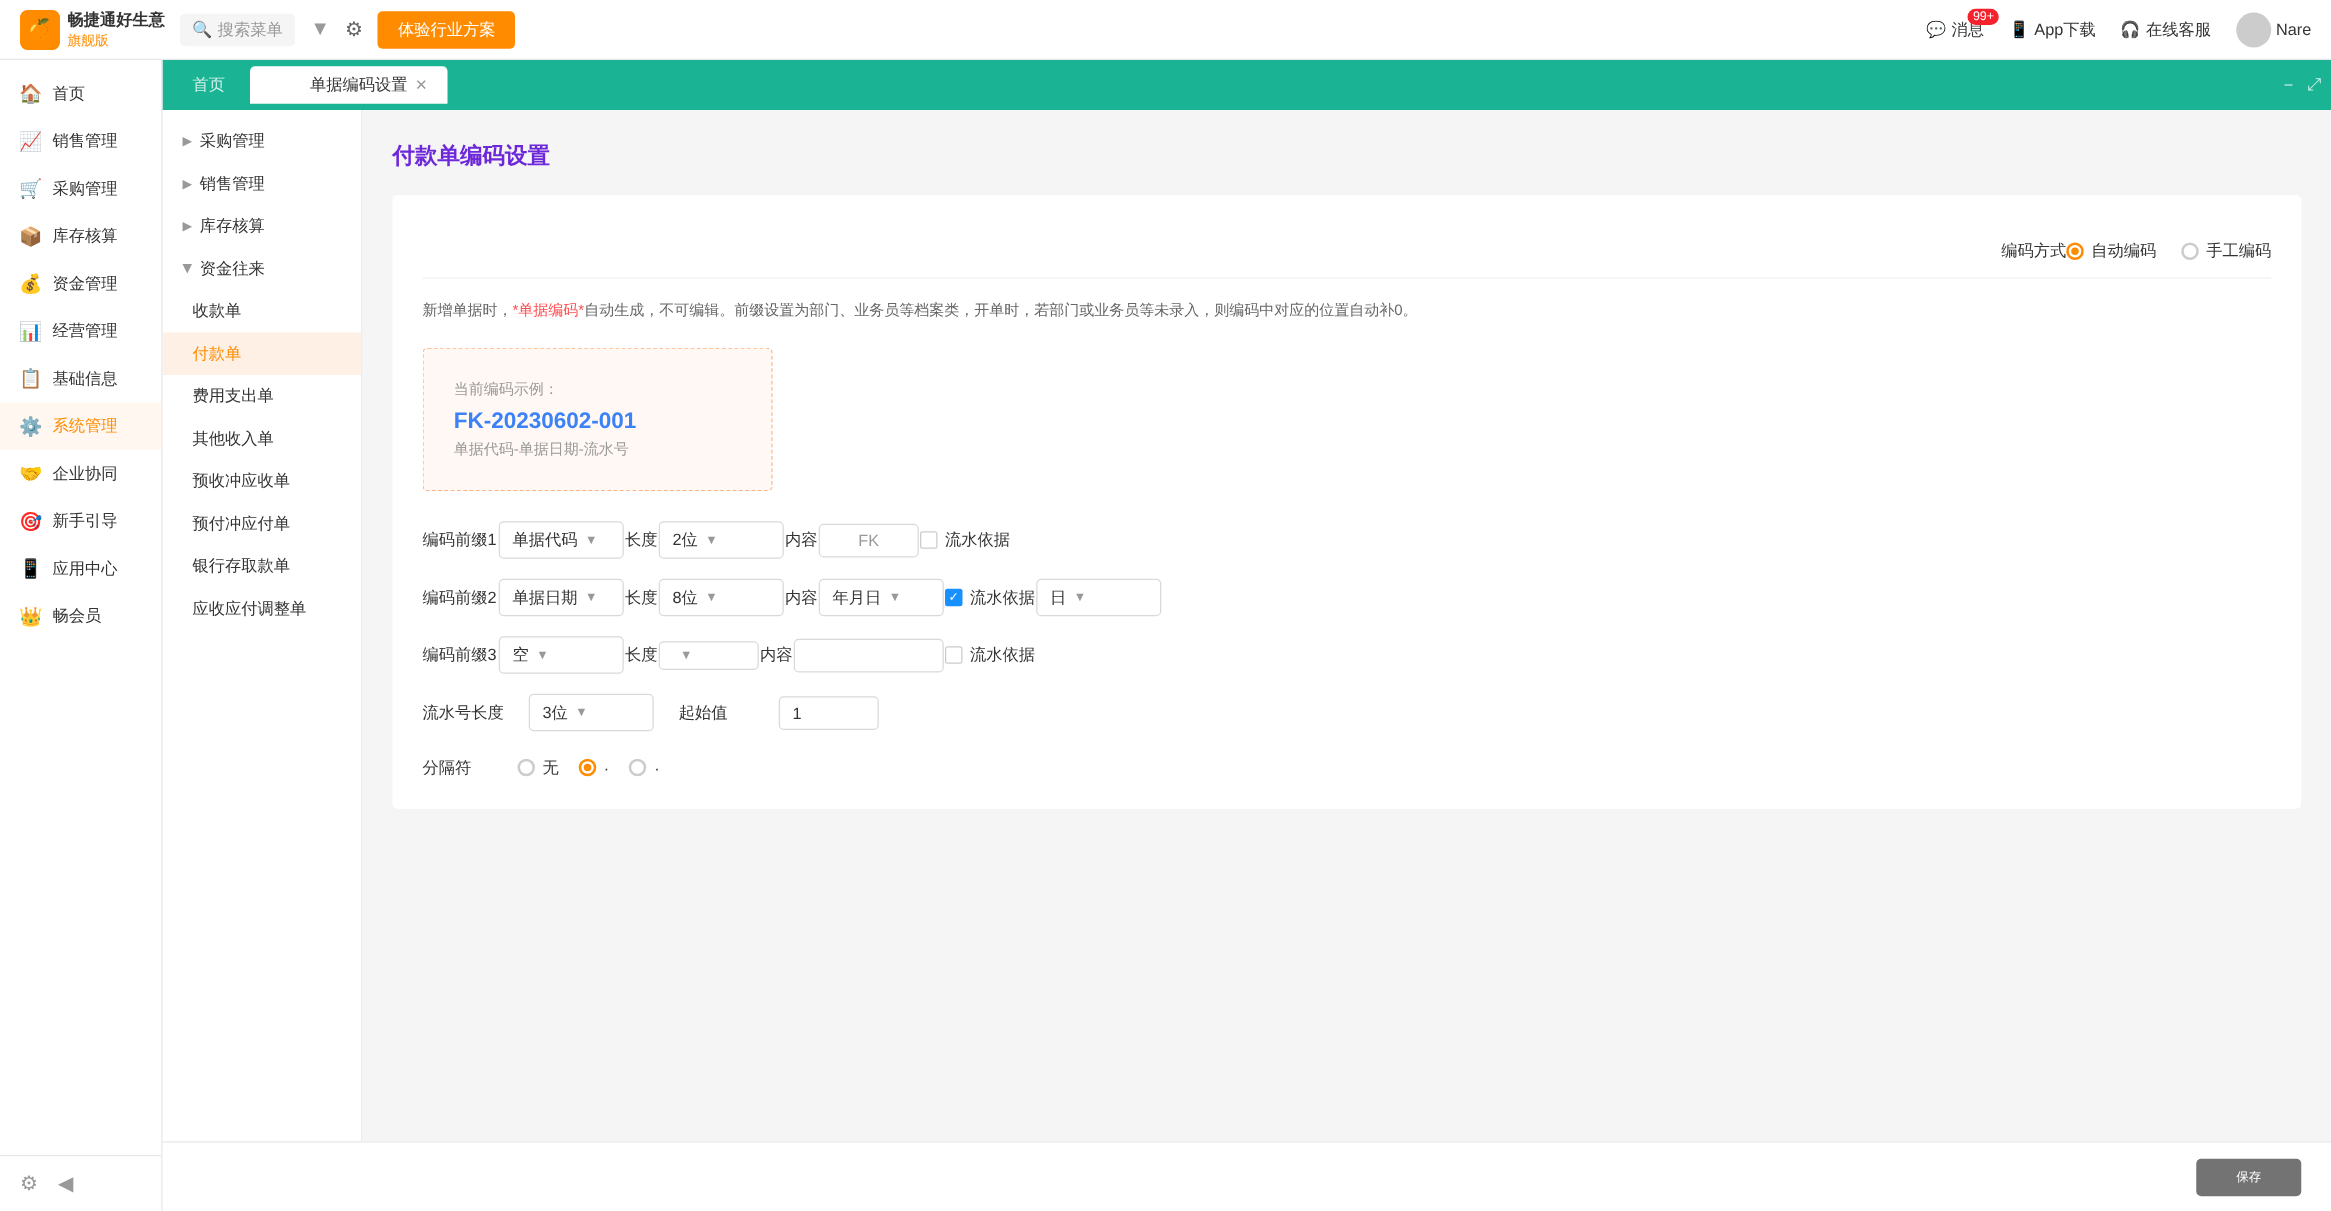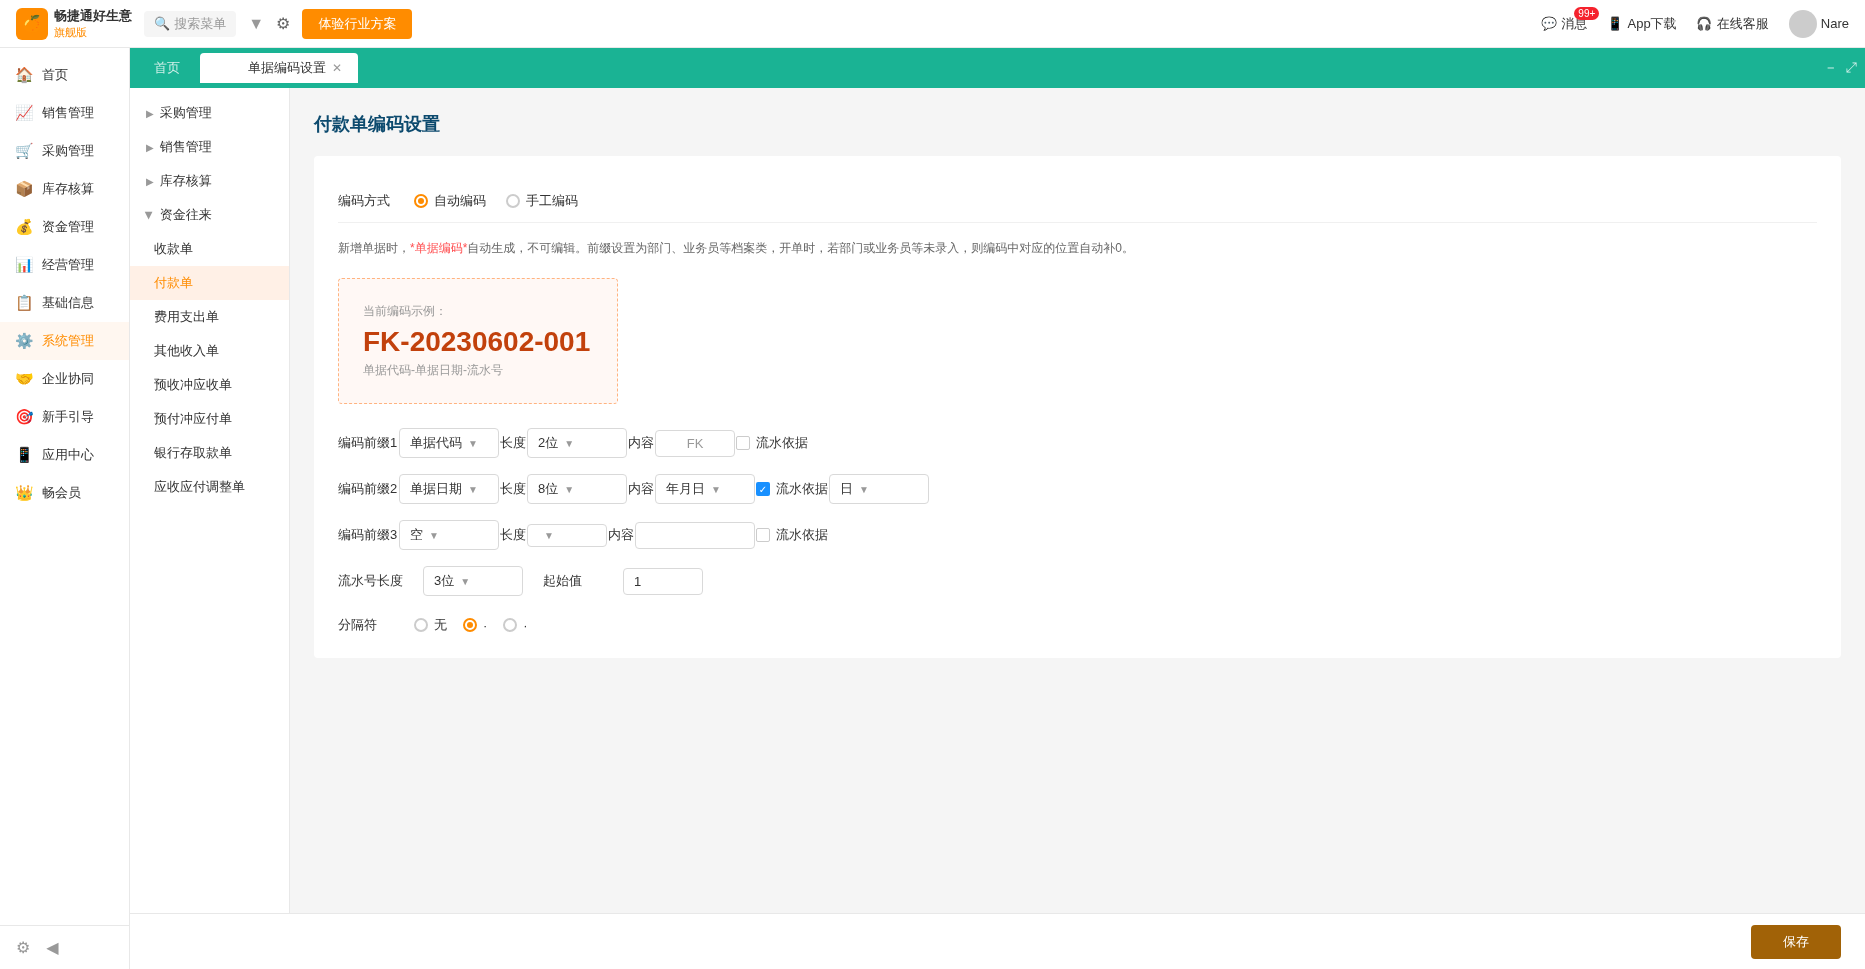--- a/index.html
+++ b/index.html
@@ -55,42 +55,42 @@
     .sub-menu { width: 160px; background: #fff; border-right: 1px solid #e8e8e8; overflow-y: auto; flex-shrink: 0; padding: 8px 0; }
     .sub-menu-group { }
     .sub-menu-header { display: flex; align-items: center; gap: 6px; padding: 8px 16px; font-size: 13px; color: #333; cursor: pointer; }
     .sub-menu-header .arrow { font-size: 10px; color: #999; }
     .sub-menu-header.expanded .arrow { transform: rotate(90deg); }
     .sub-menu-item { padding: 8px 24px; font-size: 13px; color: #333; cursor: pointer; display: block; }
     .sub-menu-item.active { color: #ff8c00; background: #fff0e6; }
 
     
     .main-panel { flex: 1; overflow-y: auto; padding: 24px; background: #f5f5f5; }
-    .panel-title { font-size: 18px; font-weight: bold; color: #0c4a6e; margin-bottom: 20px; }
+    .panel-title { font-size: 18px; font-weight: bold; color: #6d28d9; margin-bottom: 20px; }
 
     
     .settings-card { background: #fff; border-radius: 4px; padding: 24px; }
 
     
-    .encoding-row { display: flex; align-items: center; gap: 24px; padding: 12px 0; border-bottom: 1px solid #f0f0f0; margin-bottom: 16px; }
+    .encoding-row { display: flex; align-items: center; padding: 12px 0; border-bottom: 1px solid #f0f0f0; margin-bottom: 16px; justify-content: flex-end; }
     .encoding-label { font-size: 13px; color: #333; }
     .radio-group { display: flex; align-items: center; gap: 20px; }
     .radio-item { display: flex; align-items: center; gap: 6px; font-size: 13px; color: #333; cursor: pointer; }
     .radio-dot { width: 14px; height: 14px; border-radius: 50%; border: 2px solid #ccc; display: flex; align-items: center; justify-content: center; }
     .radio-dot.checked { border-color: #ff8c00; }
     .radio-dot.checked::after { content: ''; width: 6px; height: 6px; background: #ff8c00; border-radius: 50%; }
 
     
     .info-text { font-size: 12px; color: #666; margin-bottom: 20px; line-height: 1.6; }
     .info-text span { color: #ff4d4f; }
 
     
     .example-box { background: #fff8f5; border: 1px dashed #ffb380; border-radius: 4px; padding: 24px 24px; margin-bottom: 24px; display: inline-block; min-width: 280px; }
     .example-label { font-size: 12px; color: #999; margin-bottom: 6px; }
-    .example-code { font-size: 28px; font-weight: bold; color: #c2410c; }
+    .example-code { font-size: 18px; font-weight: bold; color: #3b82f6; }
     .example-desc { font-size: 12px; color: #999; margin-top: 4px; }
 
     
     .auto-fill-row { display: flex; align-items: center; gap: 8px; margin-bottom: 20px; font-size: 13px; color: #333; }
     .checkbox-box { width: 14px; height: 14px; border: 1px solid #ccc; border-radius: 2px; display: flex; align-items: center; justify-content: center; cursor: pointer; }
 
     
     .form-row { display: flex; align-items: center; gap: 1px; margin-bottom: 16px; flex-wrap: wrap; }
     .form-label { font-size: 13px; color: #333; min-width: 60px; }
     .form-select { display: flex; align-items: center; gap: 6px; border: 1px solid #d9d9d9; border-radius: 4px; padding: 5px 10px; min-width: 100px; font-size: 13px; color: #333; cursor: pointer; background: #fff; }
@@ -107,21 +107,21 @@
 
     
     .separator-row { display: flex; align-items: center; gap: 16px; font-size: 13px; color: #333; }
     .sep-radio { display: flex; align-items: center; gap: 6px; cursor: pointer; }
     .sep-dot { width: 14px; height: 14px; border-radius: 50%; border: 2px solid #ccc; display: flex; align-items: center; justify-content: center; }
     .sep-dot.active { border-color: #ff8c00; }
     .sep-dot.active::after { content:''; width:6px; height:6px; background:#ff8c00; border-radius:50%; }
 
     
     .bottom-bar { height: 56px; background: #fff; border-top: 1px solid #e8e8e8; display: flex; align-items: center; justify-content: flex-end; padding: 0 24px; flex-shrink: 0; }
-    .save-btn { background: #a16207; color: white; border: none; border-radius: 4px; padding: 8px 32px; font-size: 13px; cursor: pointer; }
+    .save-btn { background: #737373; color: white; border: none; border-radius: 4px; padding: 8px 32px; font-size: 10px; cursor: pointer; }
   </style>
 </head>
 <body>
 
 <div class="top-header">
   <div class="top-header-left">
     <div class="logo-area">
       <div class="logo-icon">🍊</div>
       <div>
         <div style="font-size:13px;font-weight:bold;color:#333;">畅捷通好生意</div>

